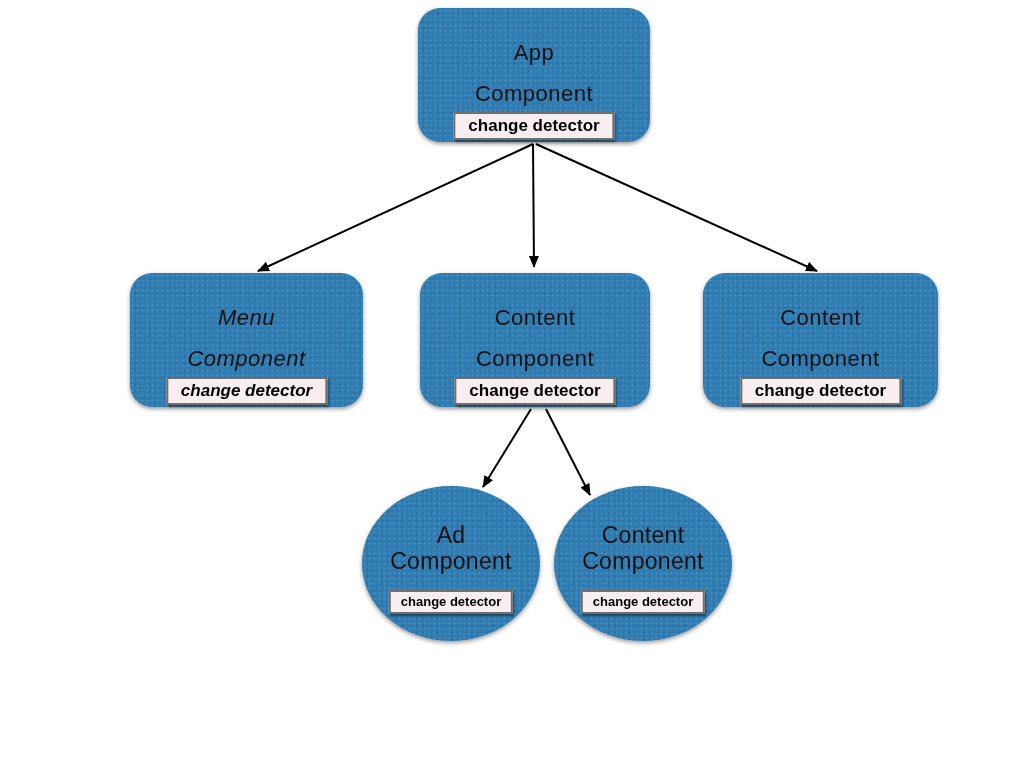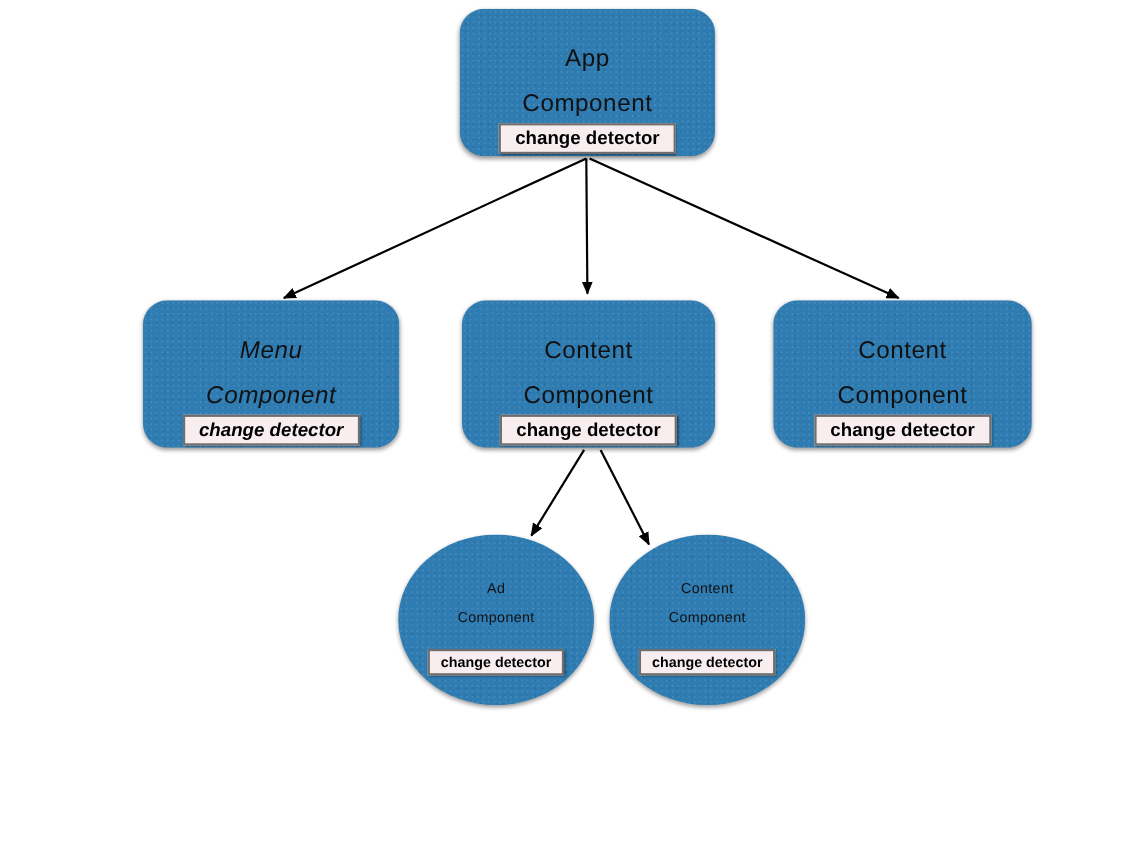--- a/index.html
+++ b/index.html
@@ -46,21 +46,21 @@
   }
   .node.rect .tline {
     font-size: 22px;
     line-height: 41px;
     font-weight: 300;
     letter-spacing: 0.5px;
     text-align: center;
     white-space: nowrap;
   }
   .node.ellipse .tline {
-    font-size: 13px;
+    font-size: 23px;
     line-height: 26px;
     font-weight: 300;
     letter-spacing: 0.3px;
     text-align: center;
     white-space: nowrap;
   }
   .badge {
     position: absolute;
     left: 50%;
     transform: translateX(-50%);

